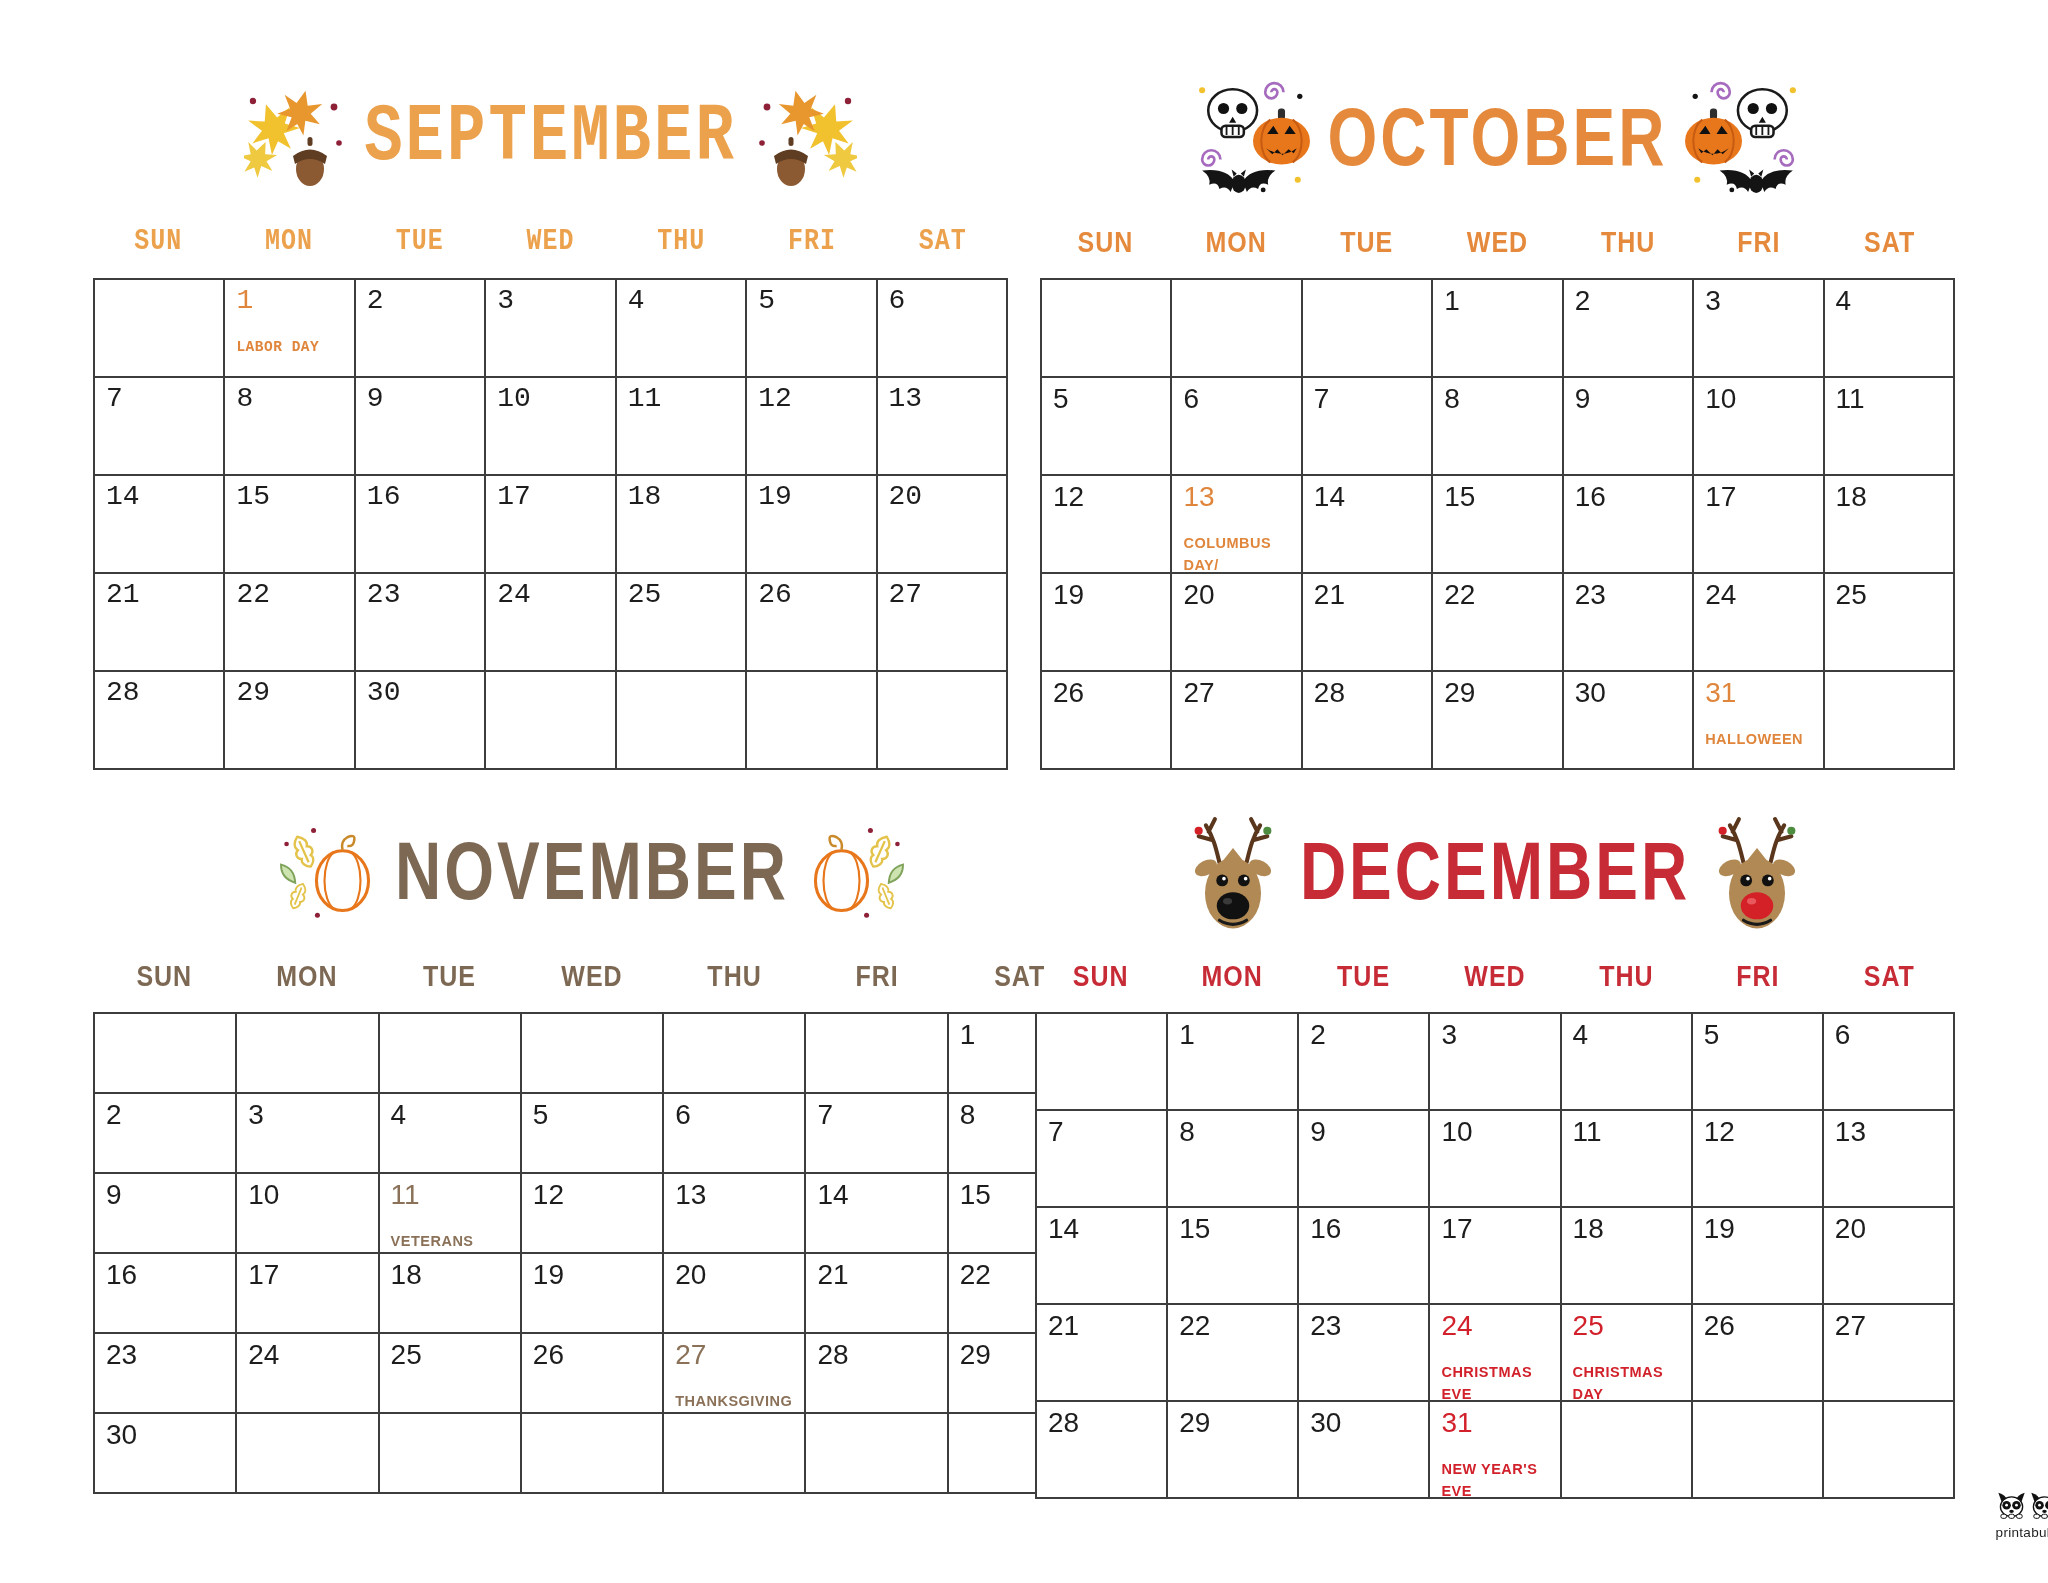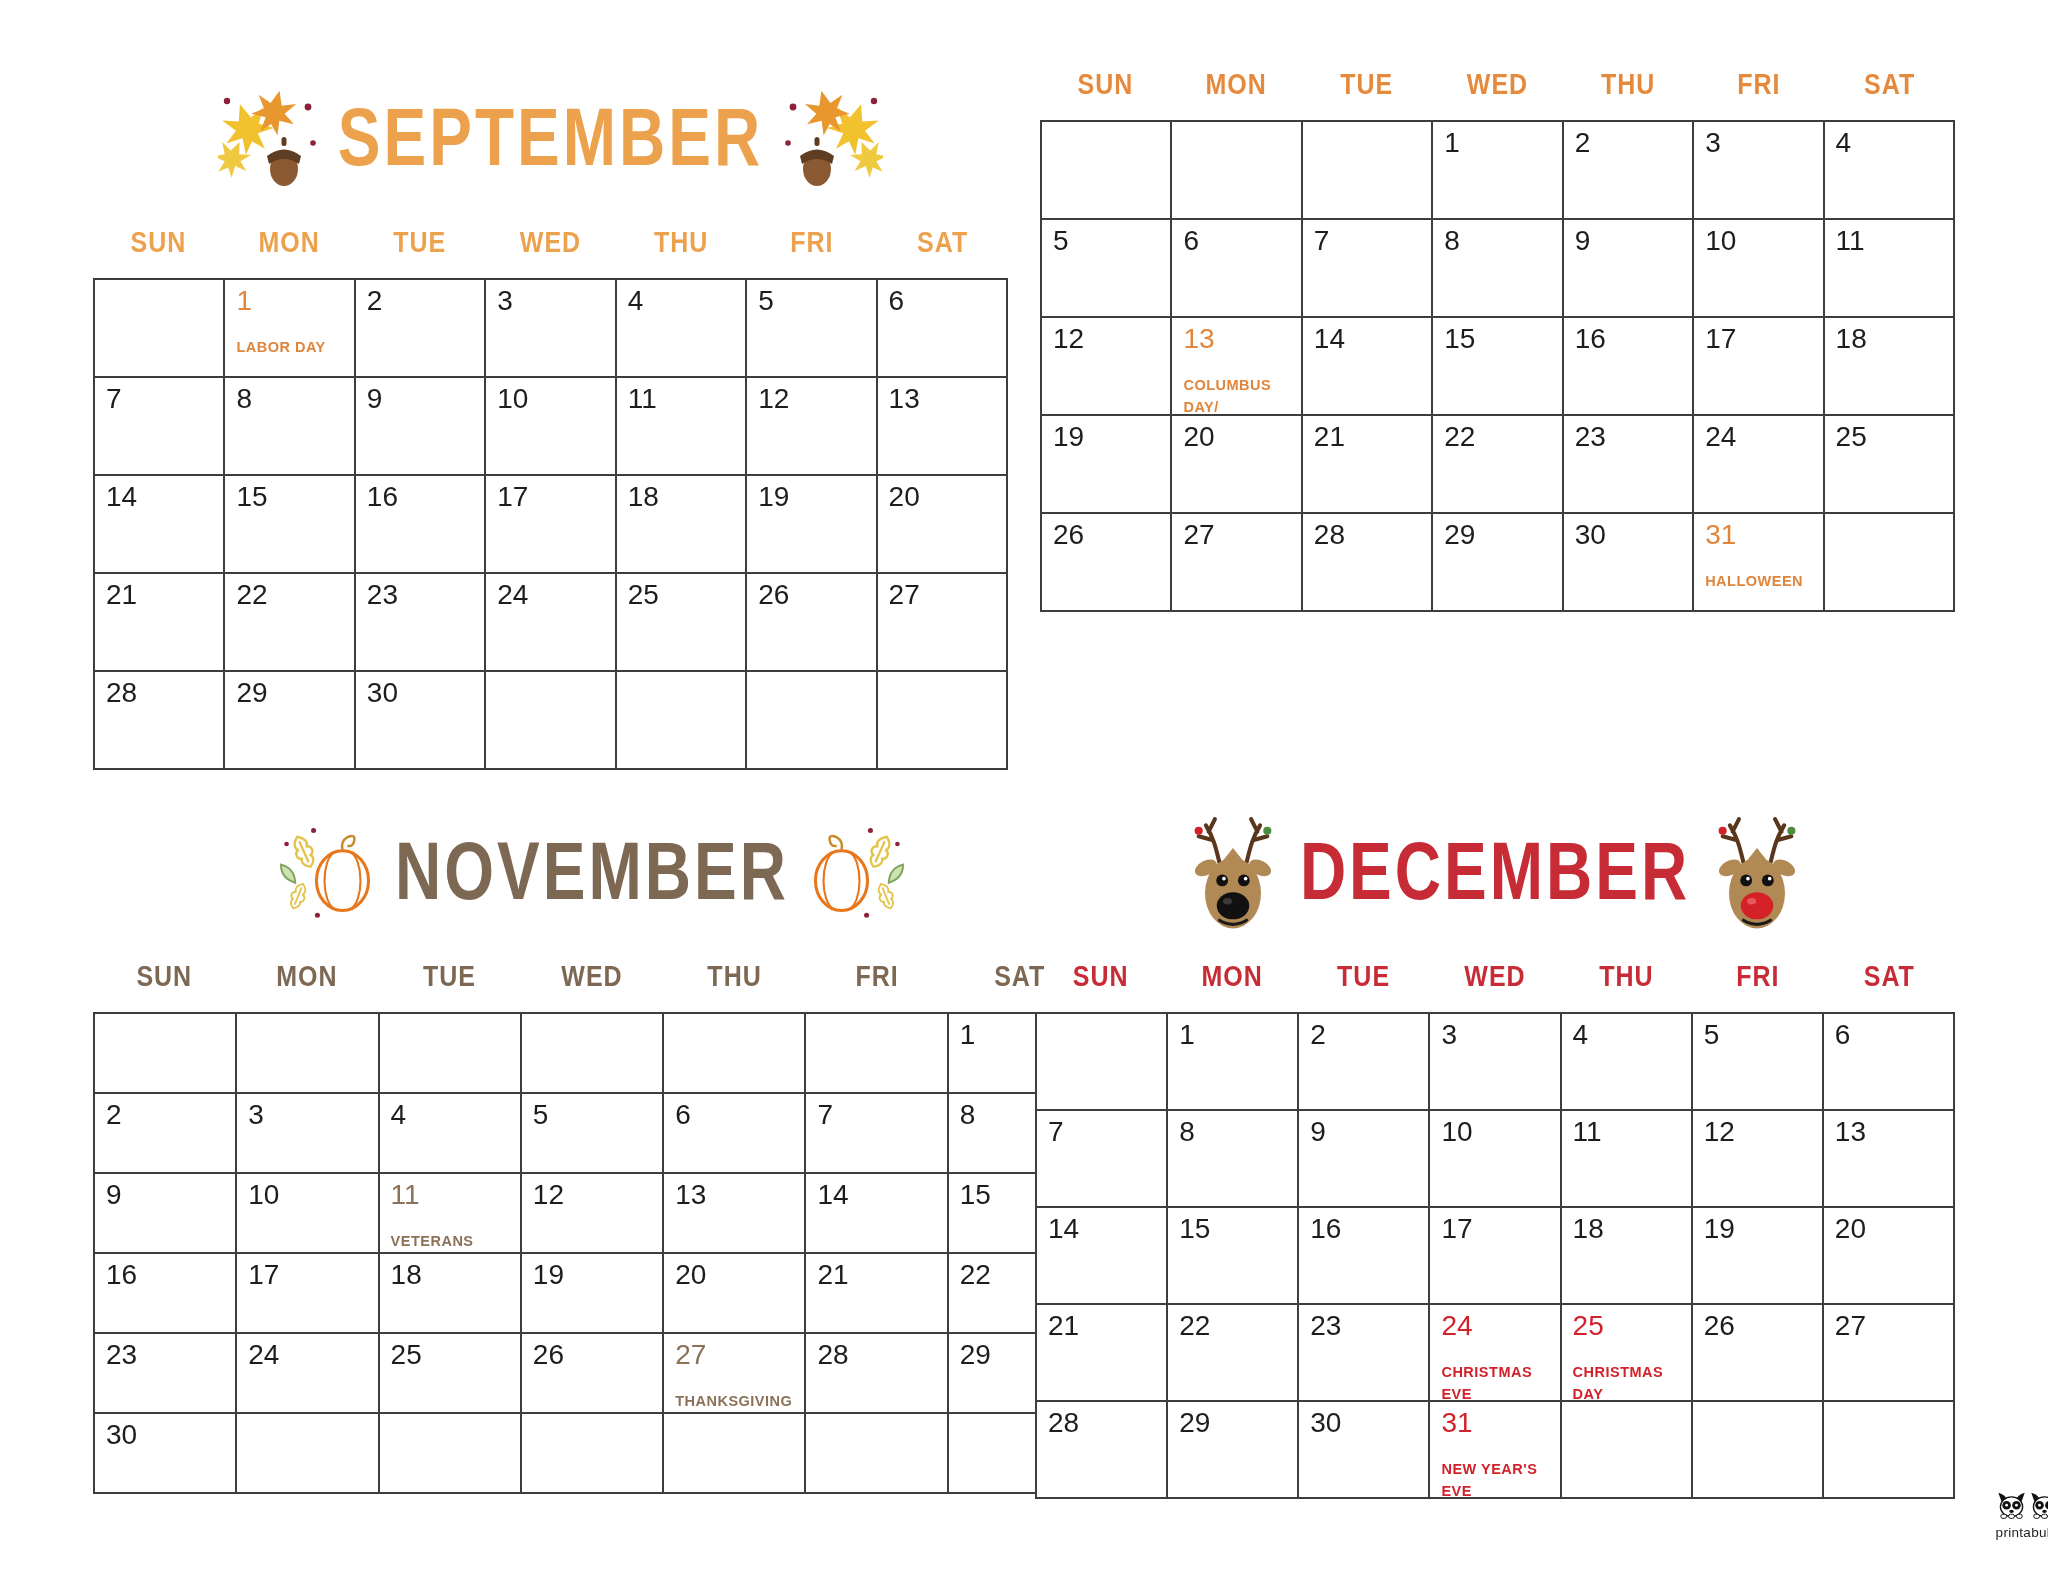--- a/index.html
+++ b/index.html
@@ -2,21 +2,21 @@
 <html><head>
 <meta charset="utf-8">
 <style>
   * { margin:0; padding:0; box-sizing:border-box; }
   html,body { background:#ffffff; }
   body {
     width:2048px; height:1583px; position:relative; overflow:hidden;
     font-family:"Liberation Sans", sans-serif;
   }
   .month { position:absolute; }
-  .m-sep { left:93px;  top:58px;  width:915px; }
+  .m-sep { left:93px;  top:58px;  width:915px;font-family:Liberation Mono, monospace; }
   .m-oct { left:1040px;top:58px;  width:915px; }
   .m-nov { left:93px;  top:792px; width:998px; }
   .m-dec { left:1035px;top:792px; width:920px; }
 
   .month-header {
     height:158px; display:flex; align-items:center; justify-content:center; gap:16px;
   }
   .month-title {
     font-size:64px; font-weight:700; letter-spacing:3px; color:var(--accent);
     transform:scaleY(1.28); white-space:nowrap;
@@ -270,20 +270,29 @@
         <div class="daynum">30</div>
       </div>
       <div class="cell"></div>
       <div class="cell"></div>
       <div class="cell"></div>
       <div class="cell"></div>
     </div>
 </section>
 
 <section class="month m-oct" style="--accent: #E58A3C; --holiday: #E0863C;">
+  <div class="month-header">
+    <svg class="decor" width="118" height="118" viewBox="0 0 116 116">
+        <use href="#oct-decor"></use>
+      </svg>
+    <h2 class="month-title">OCTOBER</h2>
+    <svg class="decor" width="118" height="118" viewBox="0 0 116 116" style="transform:scaleX(-1)">
+        <use href="#oct-decor"></use>
+      </svg>
+  </div>
   <div class="dow-row">
       <div class="dow">SUN</div>
       <div class="dow">MON</div>
       <div class="dow">TUE</div>
       <div class="dow">WED</div>
       <div class="dow">THU</div>
       <div class="dow">FRI</div>
       <div class="dow">SAT</div>
     </div>
   <div class="grid">

